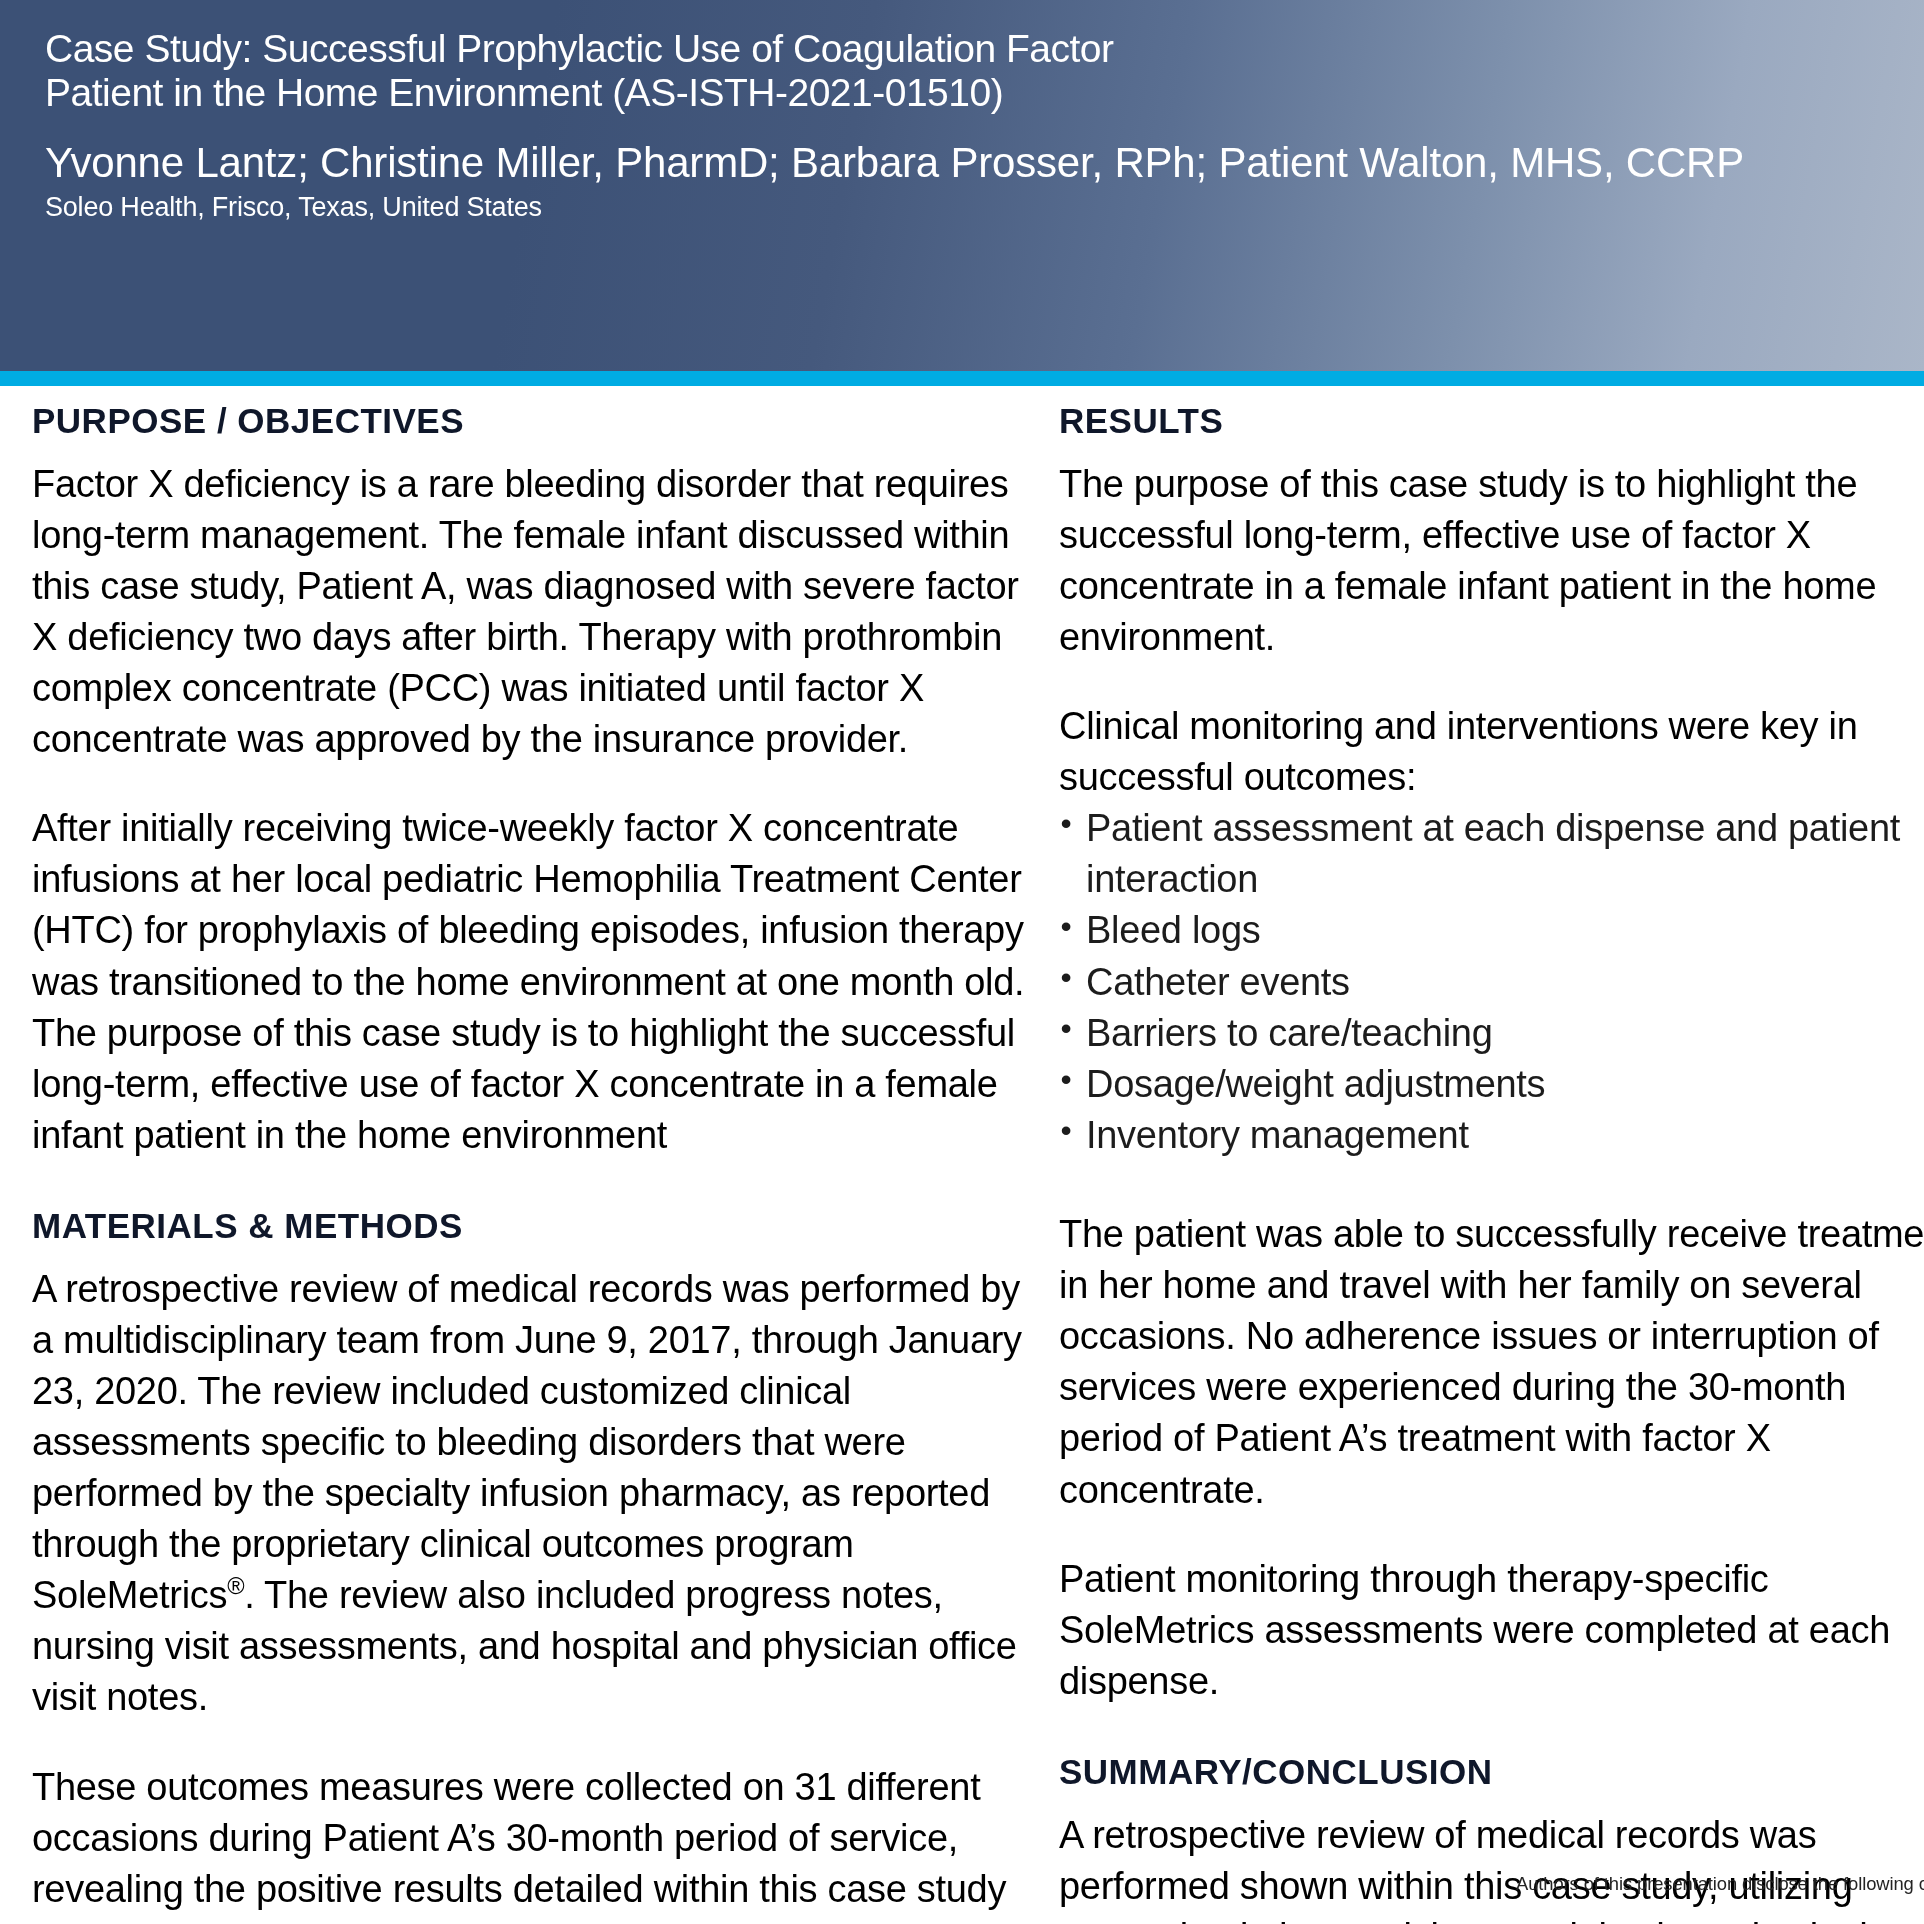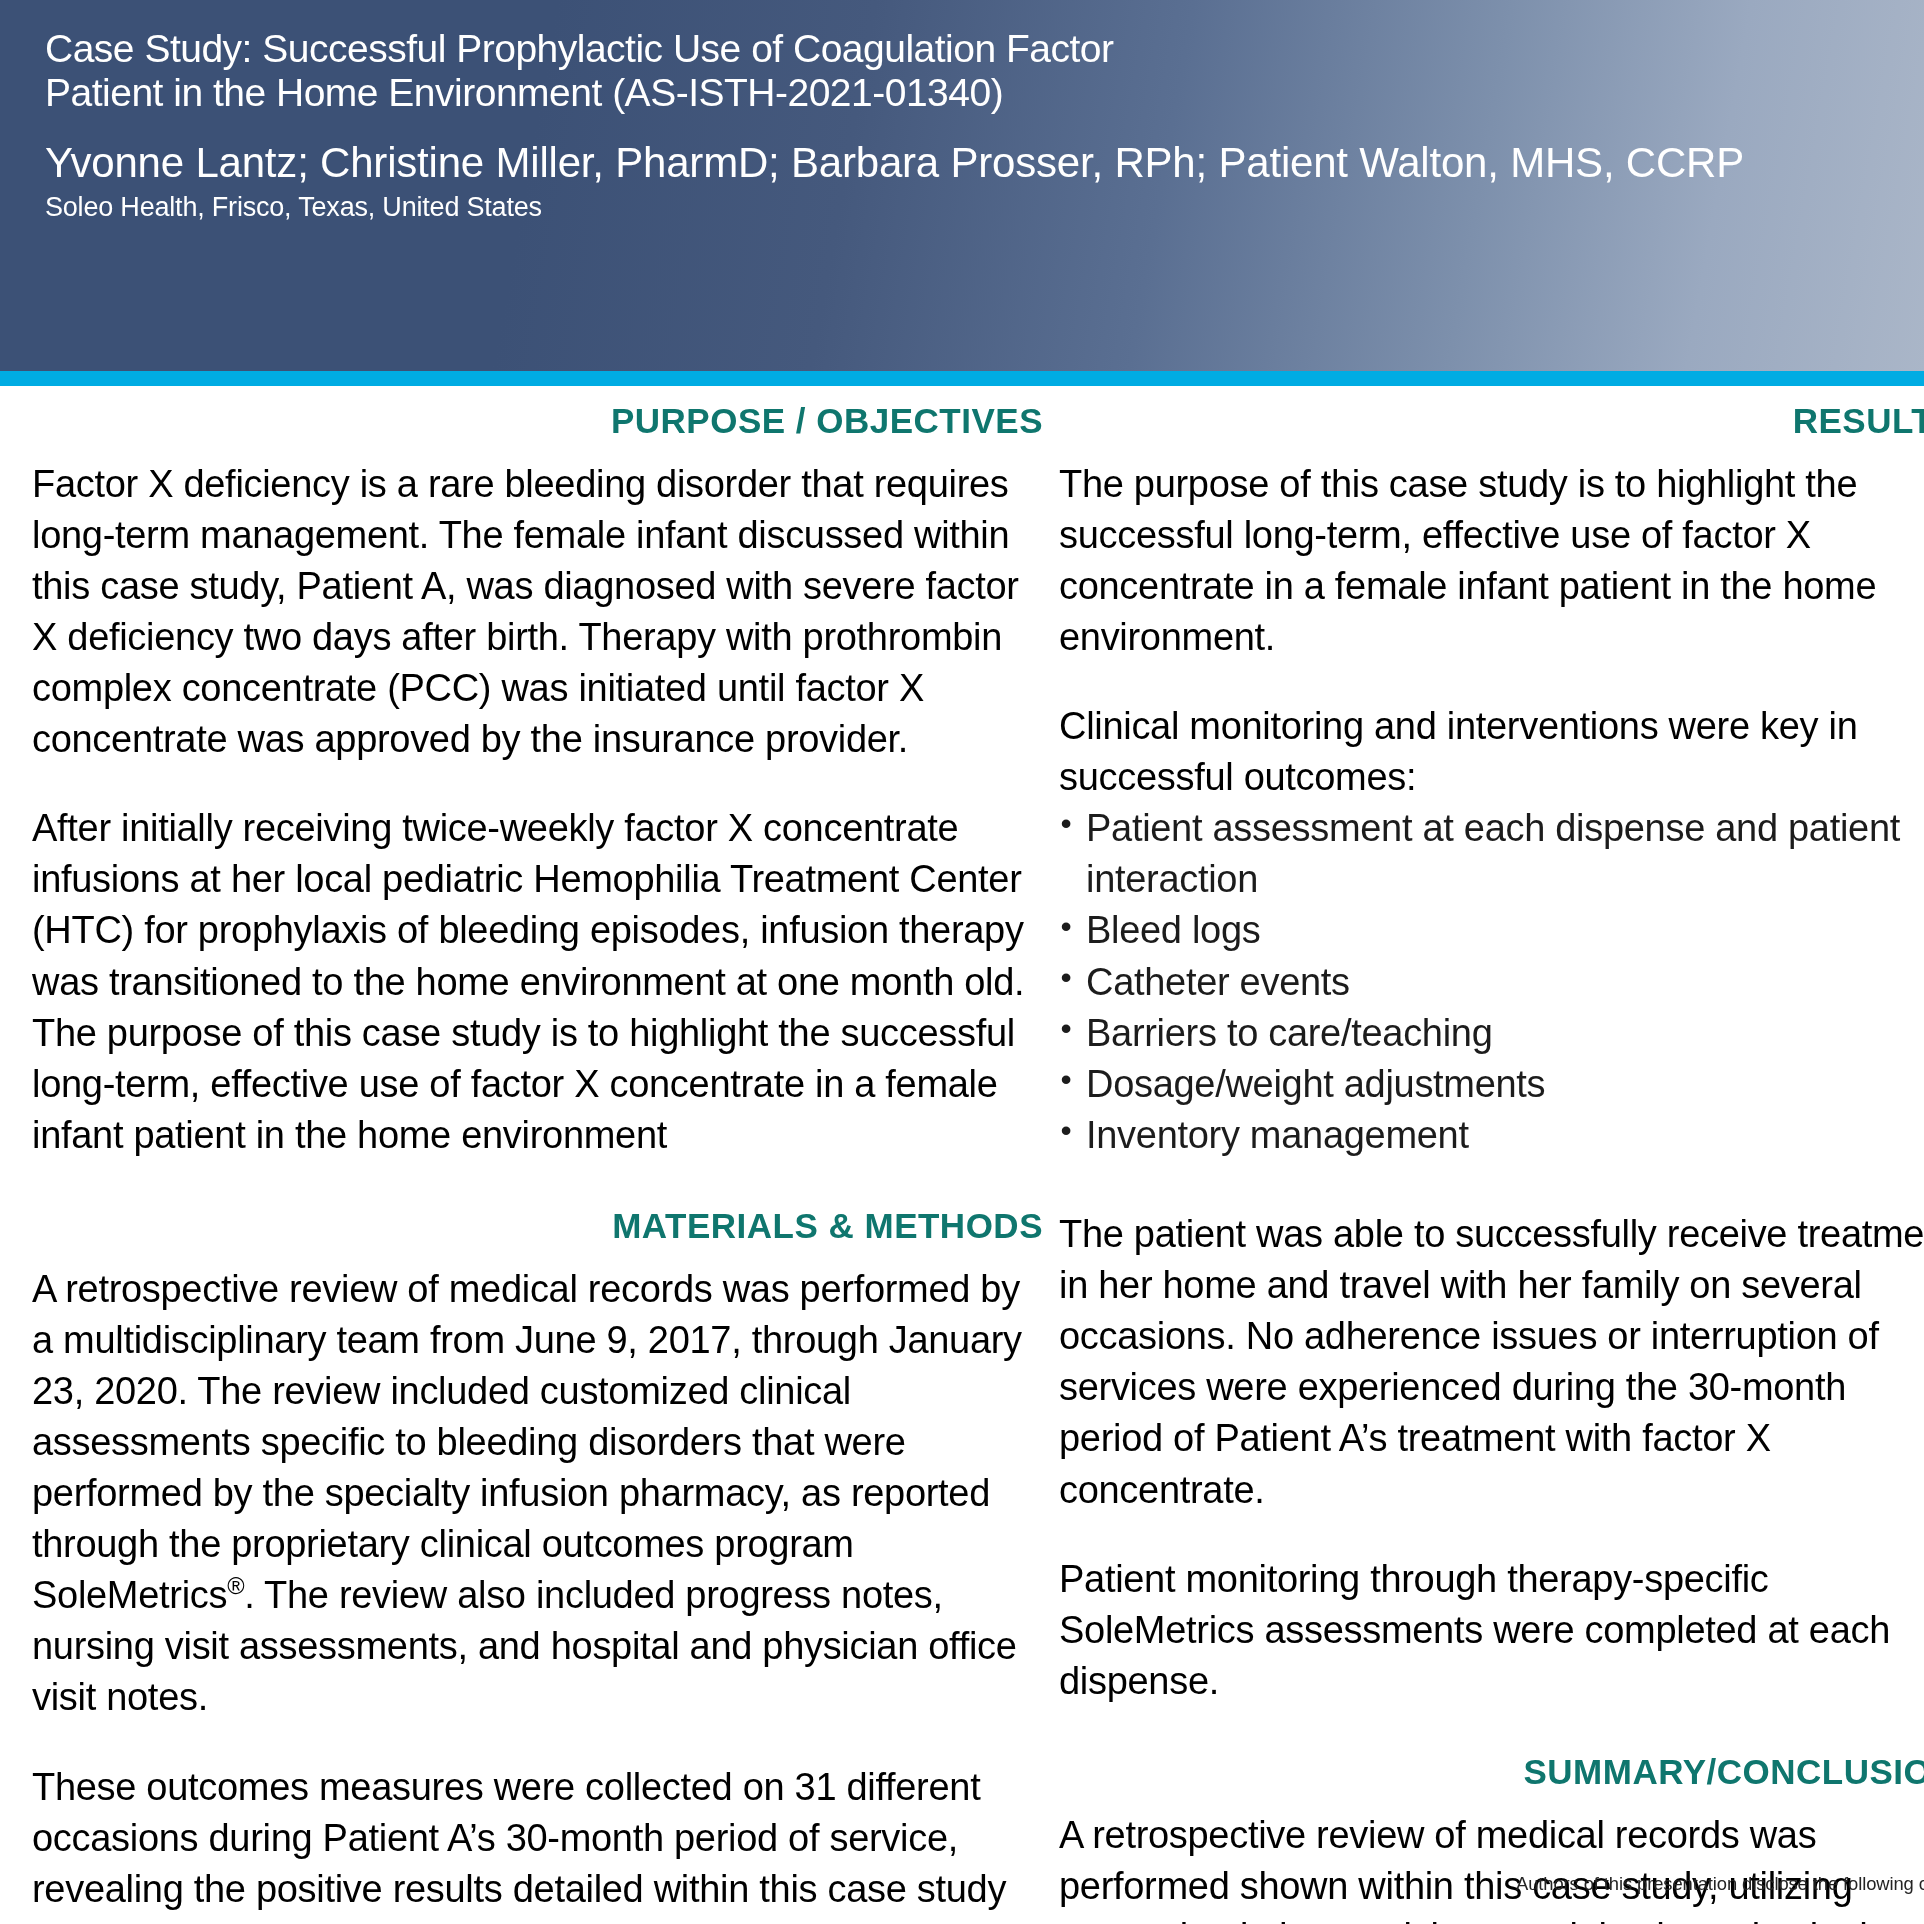--- a/index.html
+++ b/index.html
@@ -65,26 +65,25 @@
 
   
   .col {
     position:absolute;
     top:401px;
   }
   .col-left  { left:32px;   width:1011px; }
   .col-right { left:1059px; width:898px; }
 
   .sec-head {
-    color:#0f766e;
+    color:#0f172a;
     font-size:35px;
     font-weight:700;
     letter-spacing:0.5px;
     margin-bottom:17.6px;
-    text-align:right;
   }
   .sec-head.spaced { margin-top:45px; }
 
   p.body {
     color:#000000;
     font-size:38px;
     font-weight:400;
     line-height:1.345;
     letter-spacing:-0.3px;
   }
@@ -124,21 +123,21 @@
   }
   sup.reg { font-size:0.62em; vertical-align:super; }
 </style>
 </head>
 <body>
 
 <div id="poster">
 
   <div class="banner">
     <div class="banner-title">Case Study: Successful Prophylactic Use of Coagulation Factor</div>
-    <div class="banner-title">Patient in the Home Environment (AS-ISTH-2021-01340)</div>
+    <div class="banner-title">Patient in the Home Environment (AS-ISTH-2021-01510)</div>
     <div class="banner-authors">Yvonne Lantz; Christine Miller, PharmD;  Barbara Prosser, RPh; Patient Walton, MHS, CCRP</div>
     <div class="banner-affil">Soleo Health, Frisco, Texas, United States</div>
   </div>
   <div class="accent-bar"></div>
 
   <div class="col col-left">
 
     <div class="sec-head">PURPOSE / OBJECTIVES</div>
 
     <p class="body">Factor X deficiency is a rare bleeding disorder that requires long-term management. The female infant discussed within this case study, Patient A, was diagnosed with severe factor X deficiency two days after birth. Therapy with prothrombin complex concentrate (PCC) was initiated until factor X concentrate was approved by the insurance provider.</p>

